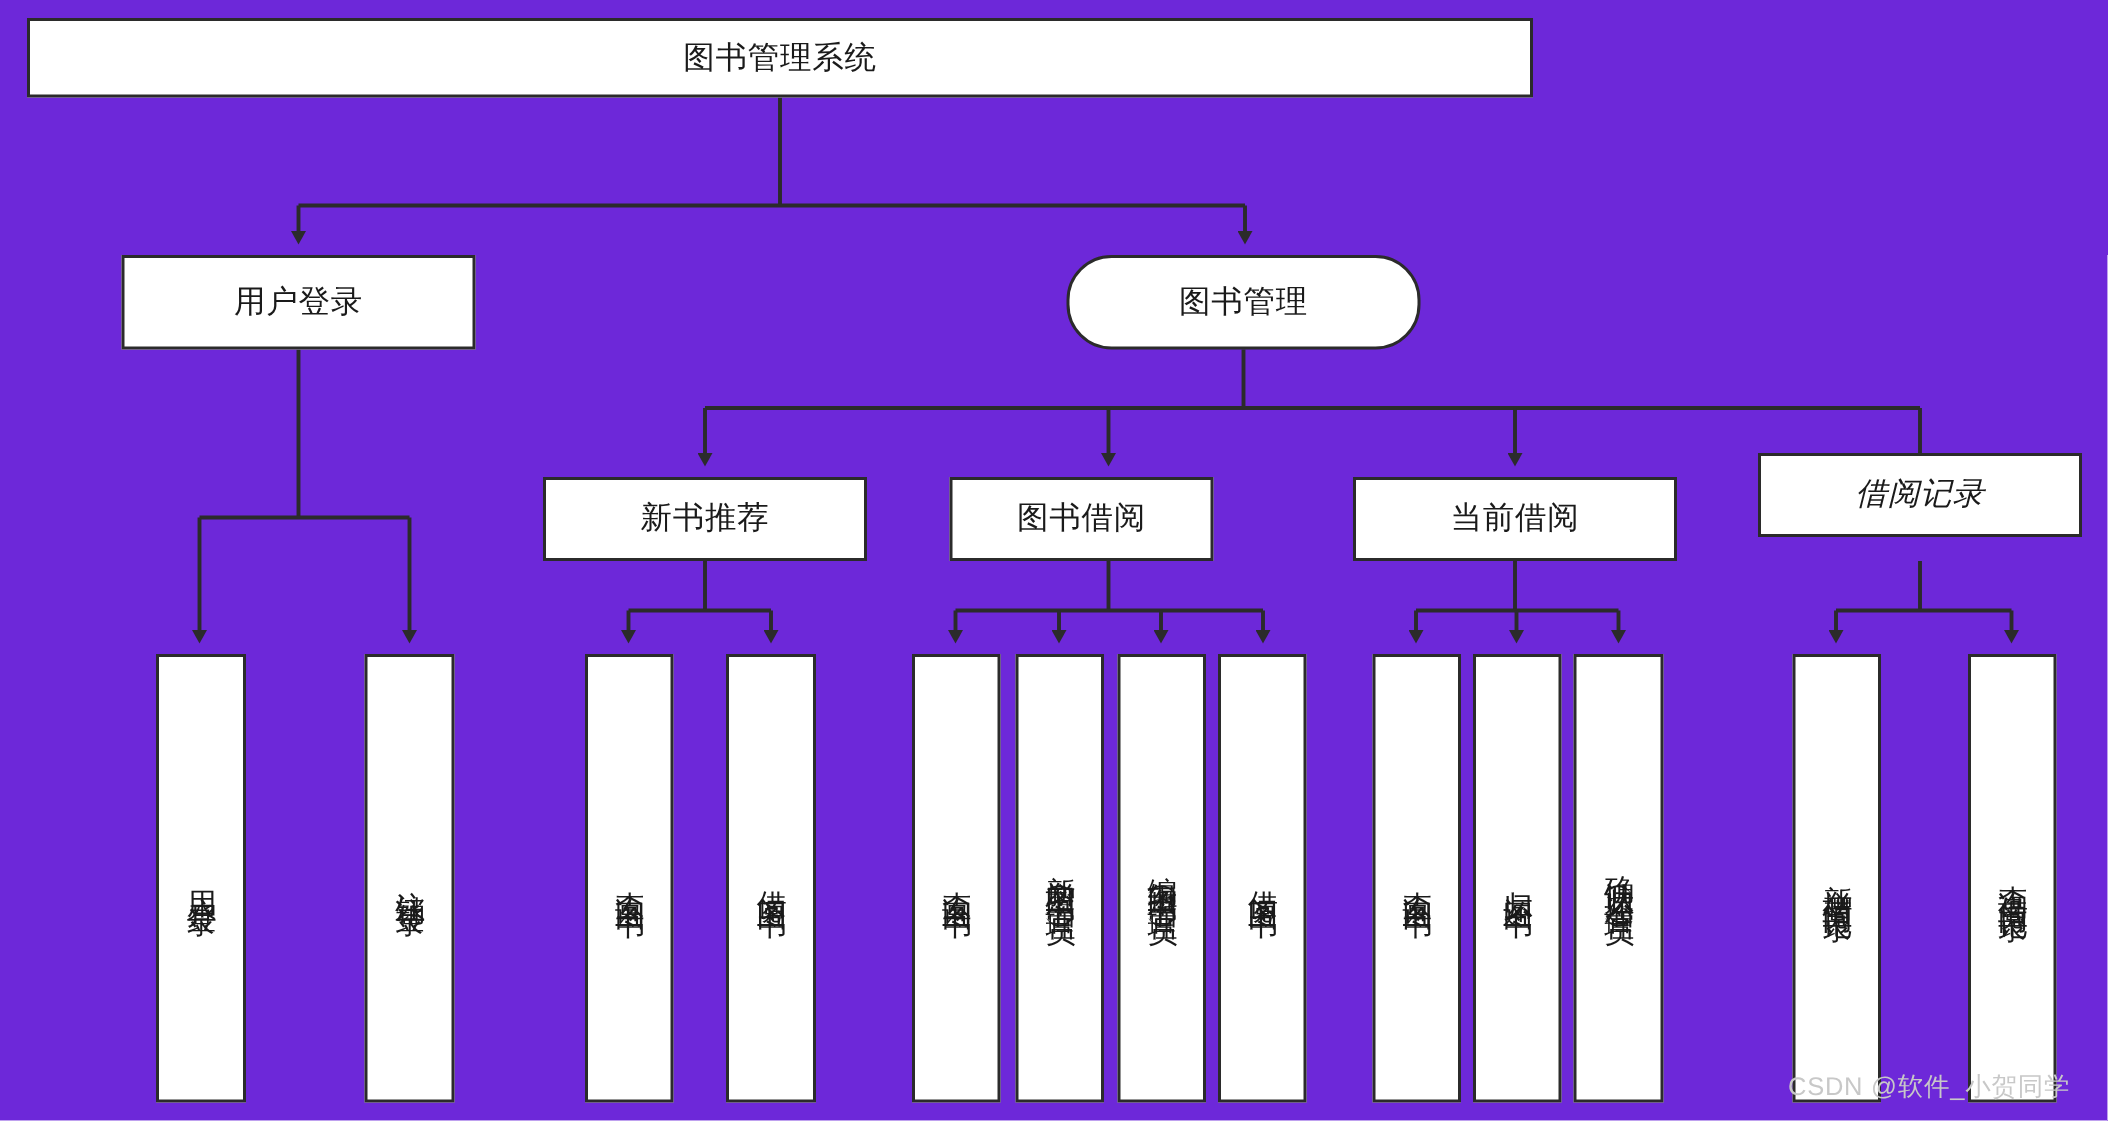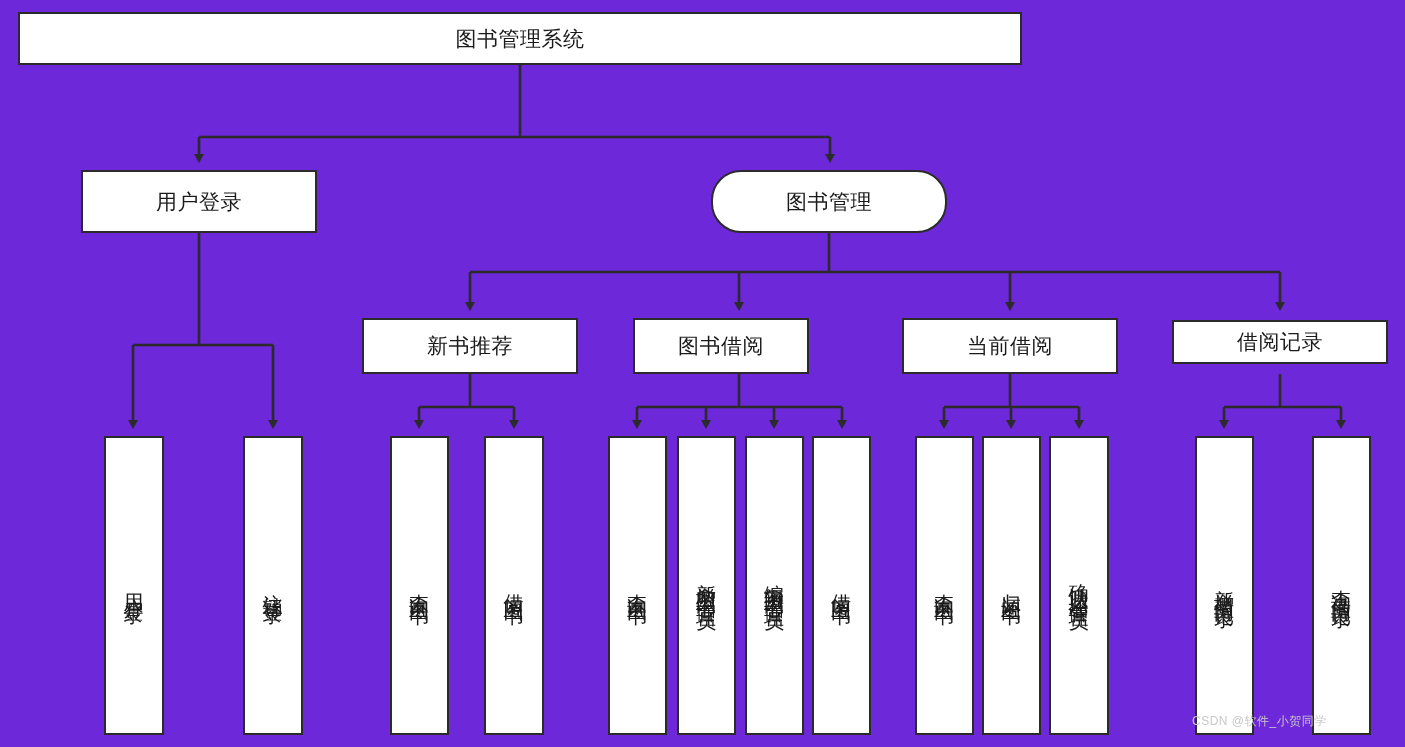--- a/index.html
+++ b/index.html
@@ -49,21 +49,21 @@
     color: #1a1a1a;
     writing-mode: vertical-rl;
     text-orientation: upright;
     letter-spacing: 4px;
     line-height: 1;
     white-space: nowrap;
     text-align: center;
   }
   .watermark {
     position: absolute;
-    font-size: 12px;
+    font-size: 17px;
     color: #c8c8c8;
     white-space: nowrap;
     pointer-events: none;
     letter-spacing: 0.5px;
   }
 </style>
 </head>
 <body>
 
 <div id="diagram-root">
@@ -131,21 +131,21 @@
 
   <div class="node-box" style="left:362px; top:318px; width:216px; height:56px;">
     <span class="node-label-h">新书推荐</span>
   </div>
   <div class="node-box" style="left:633px; top:318px; width:176px; height:56px;">
     <span class="node-label-h">图书借阅</span>
   </div>
   <div class="node-box" style="left:902px; top:318px; width:216px; height:56px;">
     <span class="node-label-h">当前借阅</span>
   </div>
-  <div class="node-box" style="left:1172px; top:320px; width:216px; height:44px;">
+  <div class="node-box" style="left:1172px; top:302px; width:216px; height:56px;font-style:italic;">
     <span class="node-label-h">借阅记录</span>
   </div>
 
   <div class="node-box" style="left:104px; top:436px; width:60px; height:299px;">
     <span class="node-label-v">用户登录</span>
   </div>
   <div class="node-box" style="left:243px; top:436px; width:60px; height:299px;">
     <span class="node-label-v">注销登录</span>
   </div>
 

